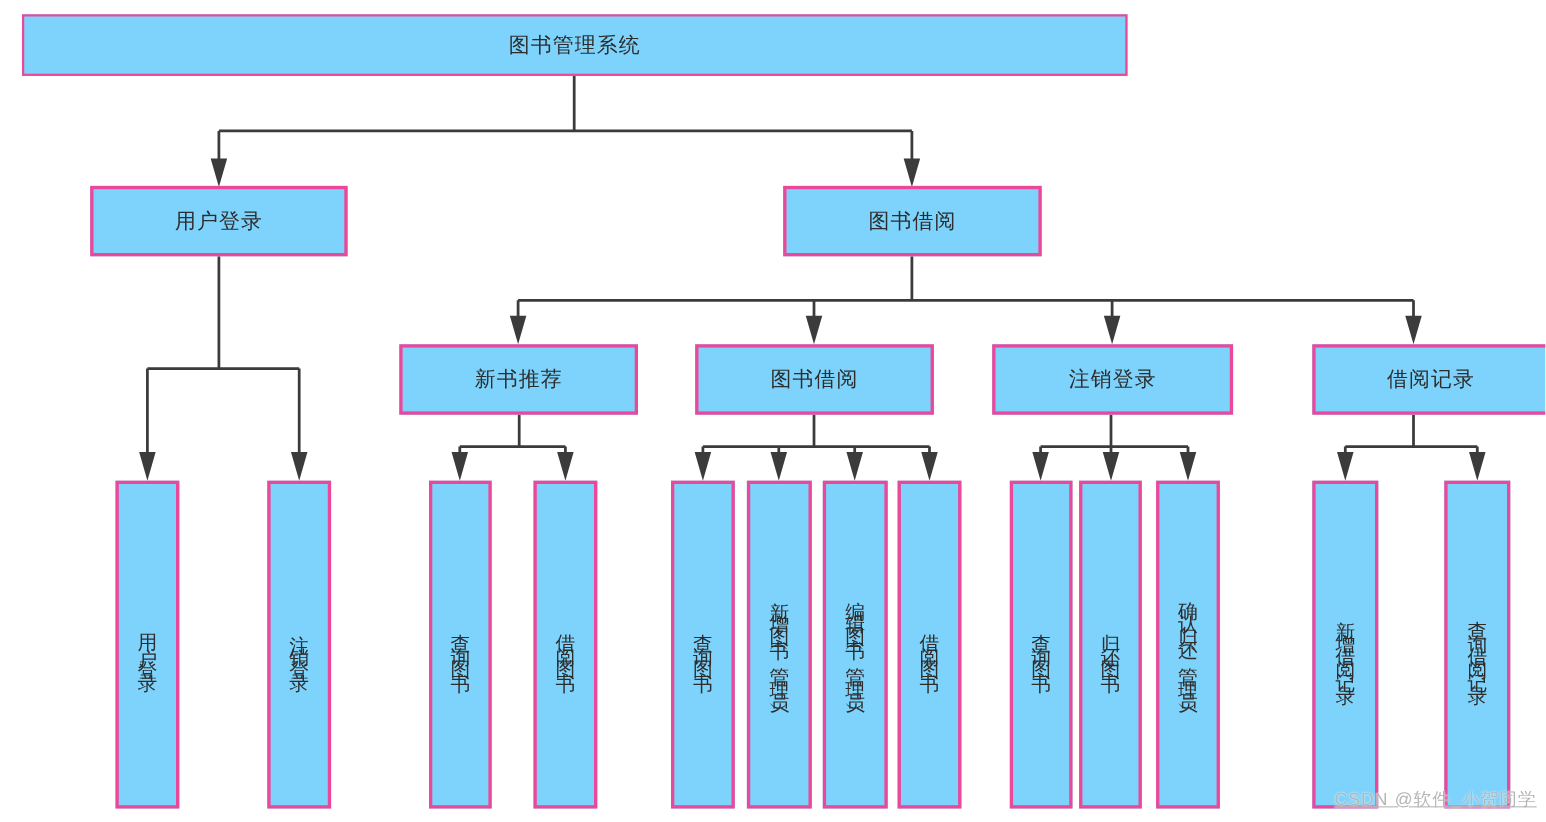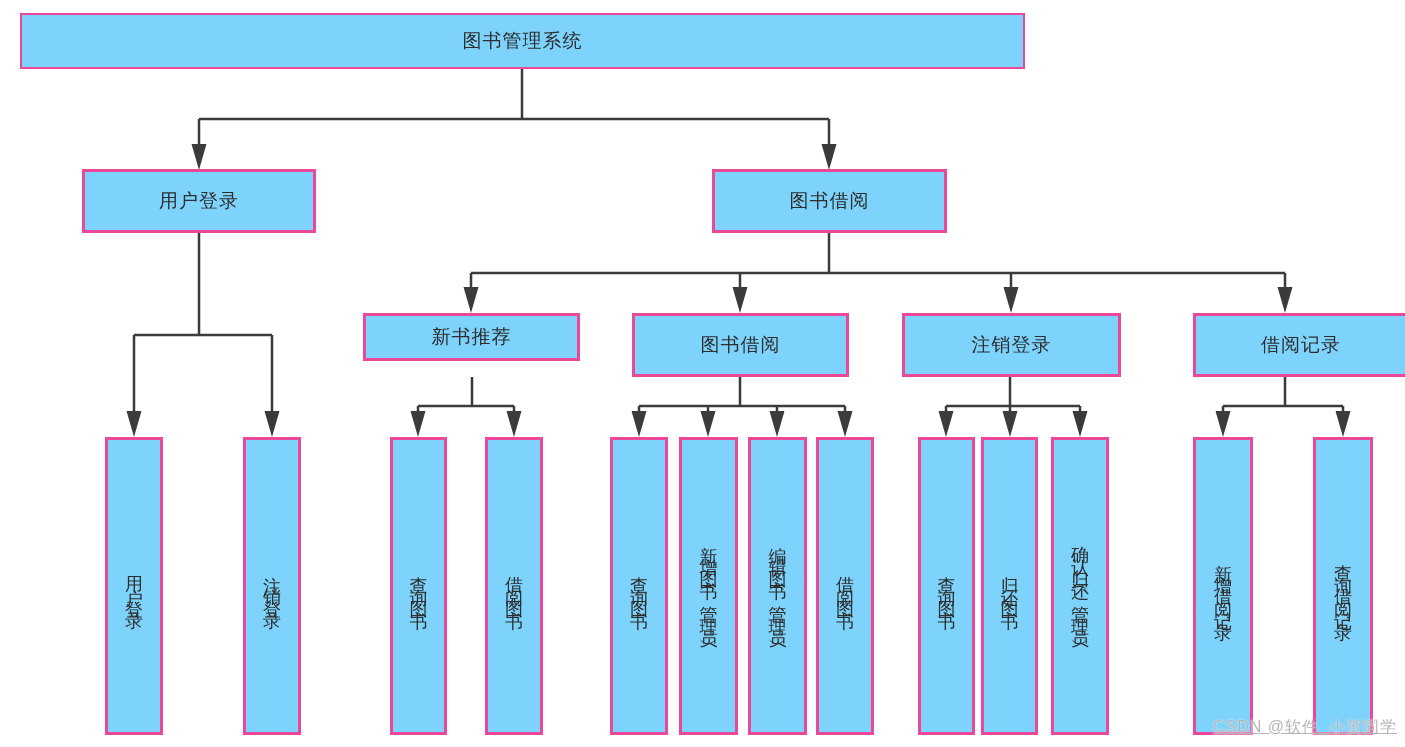--- a/index.html
+++ b/index.html
@@ -112,21 +112,21 @@
       <polygon points="1215.5,411 1230.5,411 1223,437"></polygon>
       <polygon points="1335.5,411 1350.5,411 1343,437"></polygon>
     </g>
   </svg>
 
   <div class="node hbox root" style="left:20px; top:13px; width:1005px; height:56px;">图书管理系统</div>
 
   <div class="node hbox" style="left:82px; top:169px; width:234px; height:64px;">用户登录</div>
   <div class="node hbox" style="left:712px; top:169px; width:235px; height:64px;">图书借阅</div>
 
-  <div class="node hbox" style="left:363px; top:313px; width:217px; height:48px;">新书推荐</div>
+  <div class="node hbox" style="left:363px; top:313px; width:217px; height:64px;">新书推荐</div>
   <div class="node hbox" style="left:632px; top:313px; width:217px; height:64px;text-align:center;">图书借阅</div>
   <div class="node hbox" style="left:902px; top:313px; width:219px; height:64px;">注销登录</div>
   <div class="node hbox" style="left:1177px; top:313px; width:216px; height:64px;margin-left:16px;">借阅记录</div>
 
   <div class="node vbox" style="left:105px; width:58px;">
     <span class="vtext">用户登录</span>
   </div>
   <div class="node vbox" style="left:243px; width:58px;">
     <span class="vtext">注销登录</span>
   </div>

